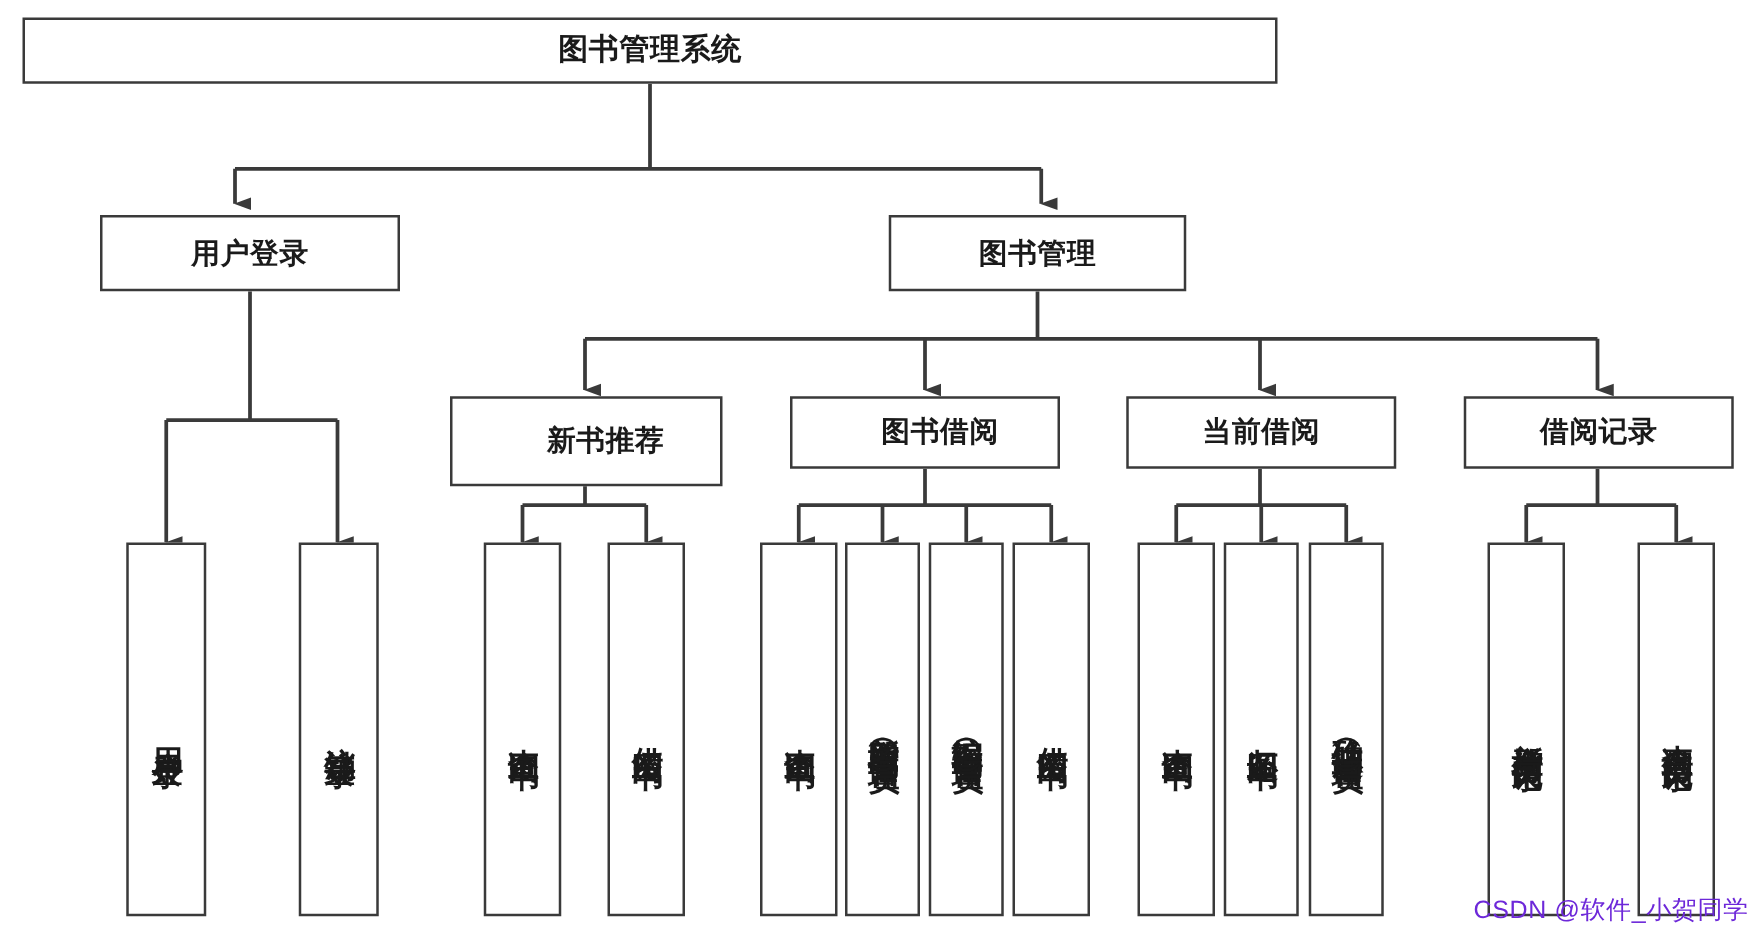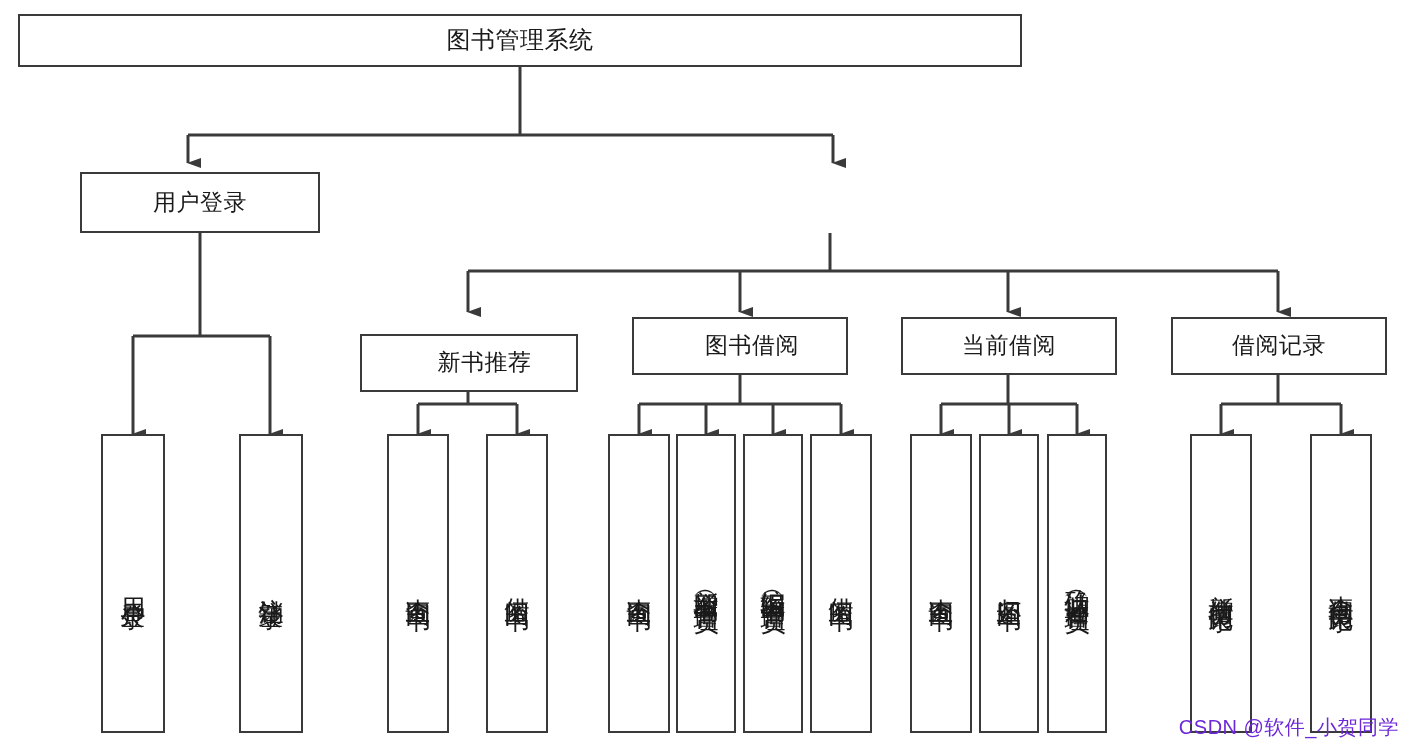--- a/index.html
+++ b/index.html
@@ -30,20 +30,21 @@
     display: flex;
     align-items: center;
     justify-content: center;
     z-index: 5;
   }
   .node .lbl {
     color: #1a1a1a;
     line-height: 1.12;
     text-align: left;
     white-space: nowrap;
+    font-weight: bold;
   }
   .node.horiz .lbl {
     font-size: 23px;
     letter-spacing: 0.5px;
   }
   .node.root .lbl {
     font-size: 24px;
     letter-spacing: 0.5px;
   }
   .node.vert .lbl {
@@ -120,22 +121,25 @@
     </g>
   </svg>
 
   <div class="node root" style="left:18px; top:14px; width:1004px; height:53px;">
     <span class="lbl">图书管理系统</span>
   </div>
 
   <div class="node horiz" style="left:80px; top:172px; width:240px; height:61px;">
     <span class="lbl">用户登录</span>
   </div>
+  <div class="node horiz" style="left:711px; top:172px; width:238px; height:61px;">
+    <span class="lbl">图书管理</span>
+  </div>
 
-  <div class="node horiz" style="left:360px; top:334px; width:218px; height:58px;padding-left:31px;">
+  <div class="node horiz" style="left:360px; top:317px; width:218px; height:72px;padding-left:31px;">
     <span class="lbl">新书推荐</span>
   </div>
   <div class="node horiz" style="left:632px; top:317px; width:216px; height:58px;padding-left:24px;">
     <span class="lbl">图书借阅</span>
   </div>
   <div class="node horiz" style="left:1171px; top:317px; width:216px; height:58px;">
     <span class="lbl">借阅记录</span>
   </div>
   <div class="node horiz" style="left:901px; top:317px; width:216px; height:58px;">
     <span class="lbl">当前借阅</span>

